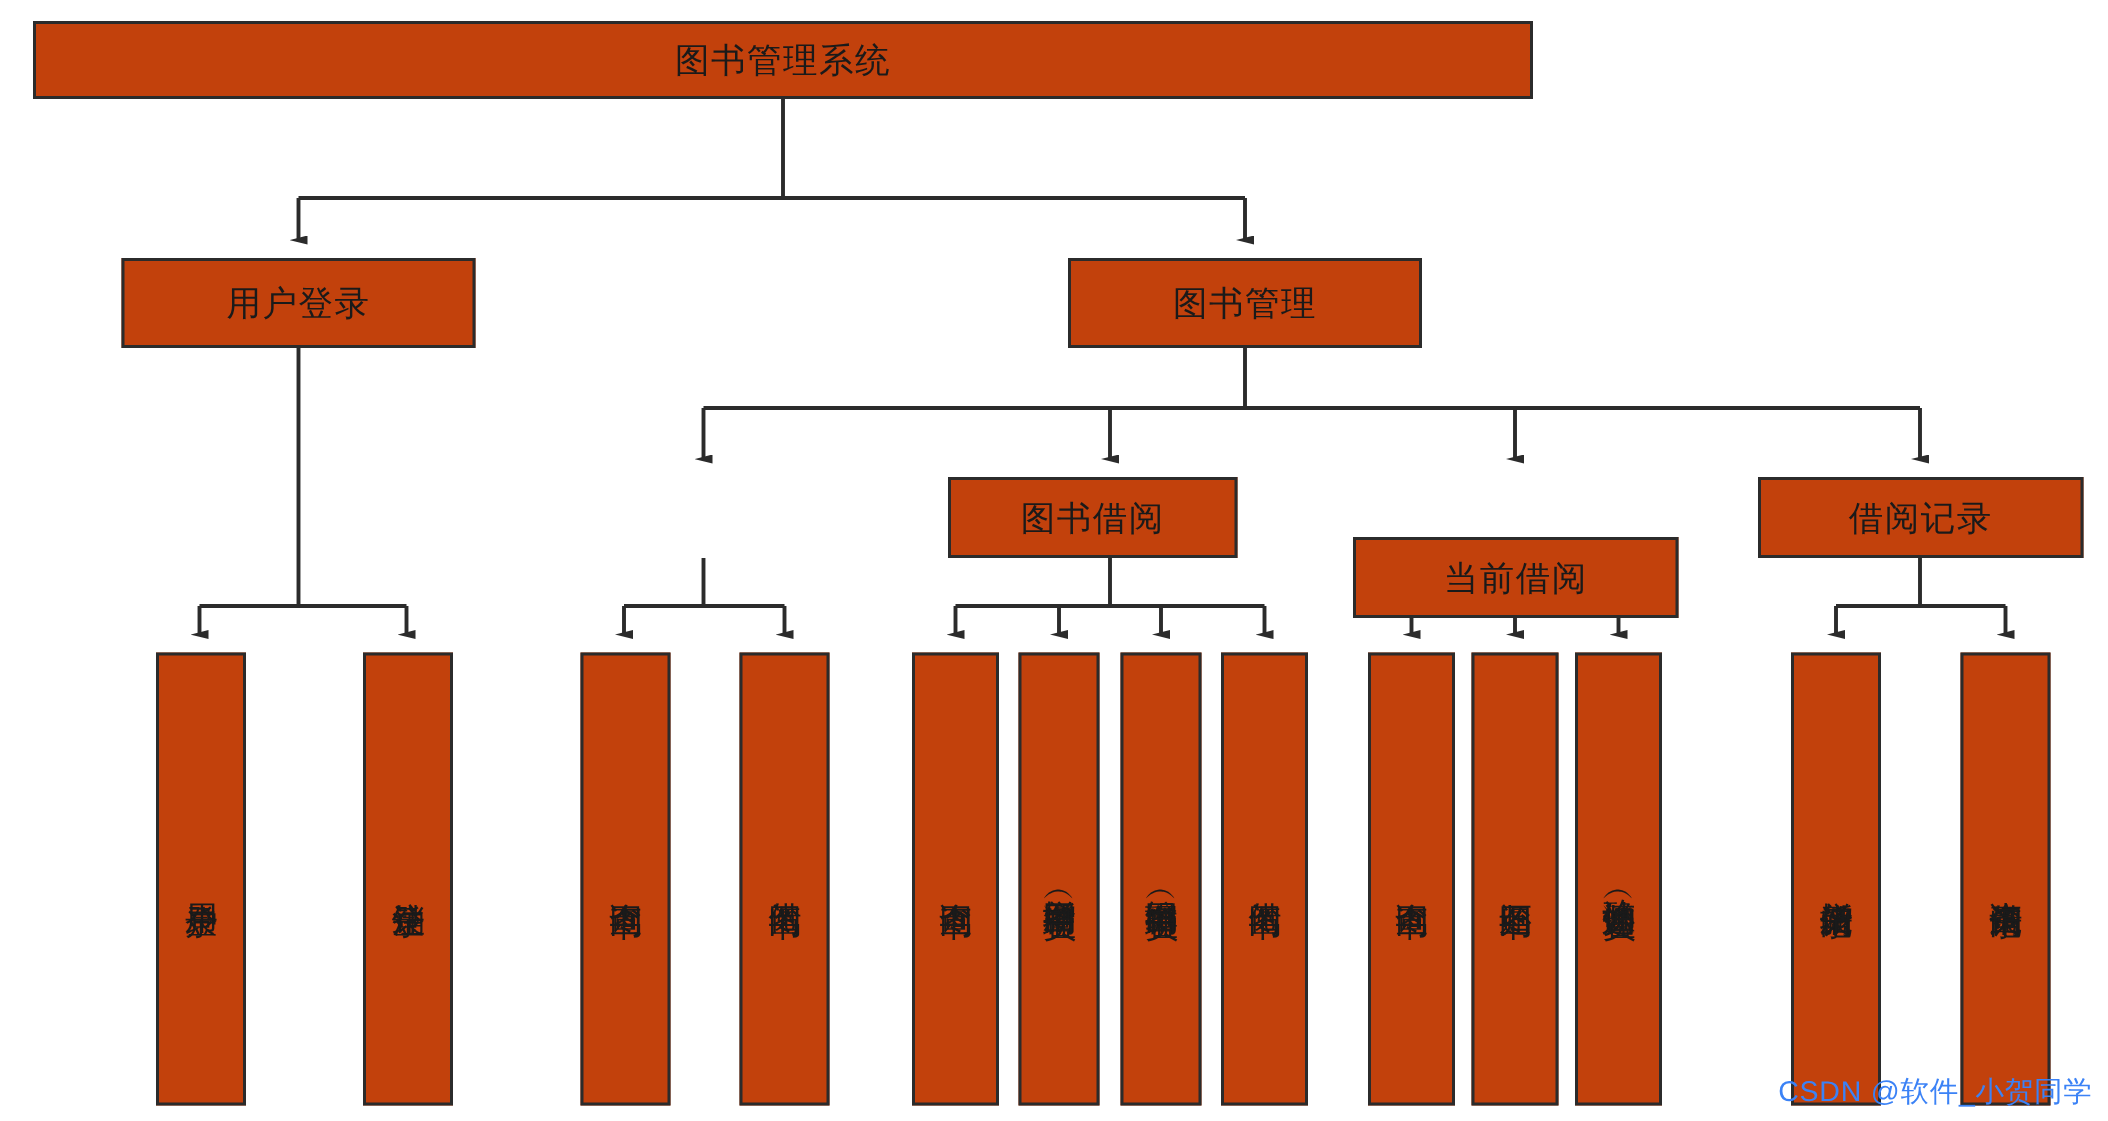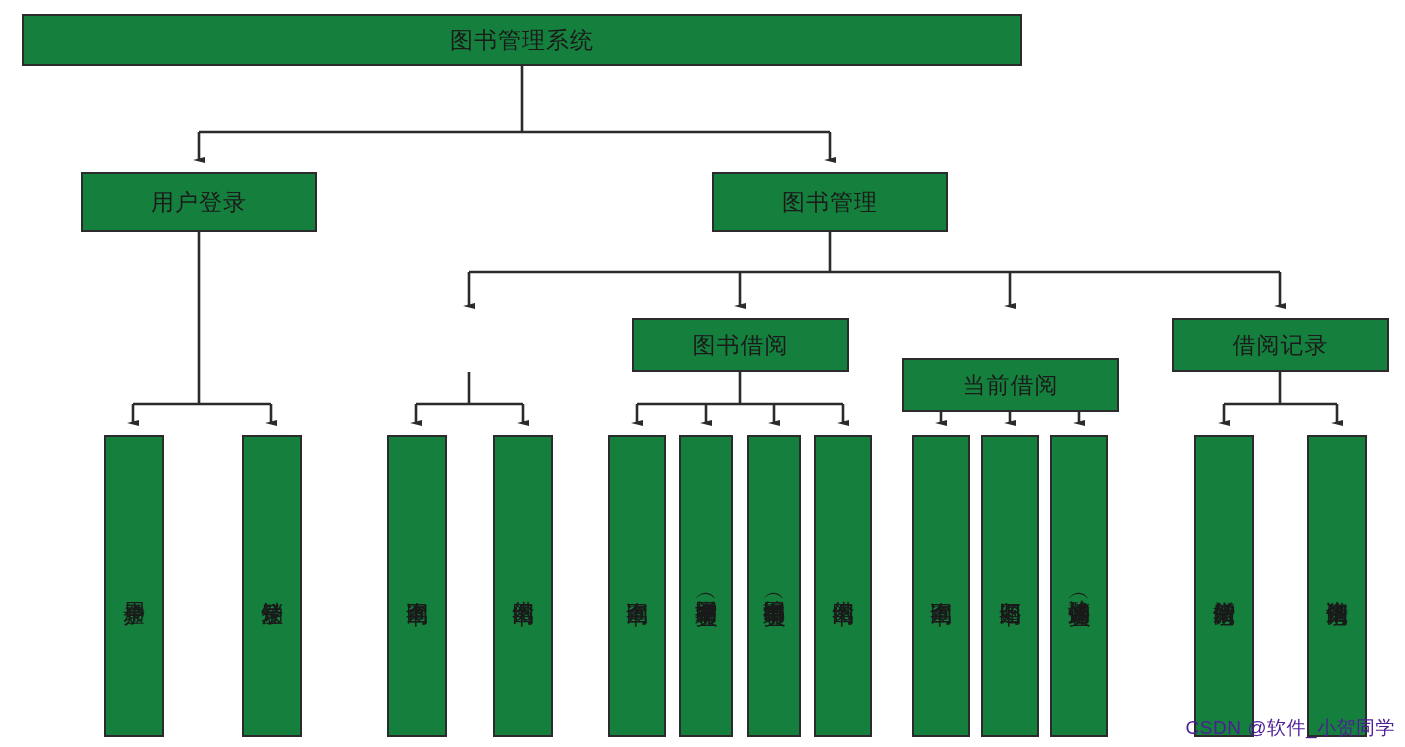--- a/index.html
+++ b/index.html
@@ -8,21 +8,21 @@
     background:#ffffff;
     font-family:"Liberation Sans","DejaVu Sans",sans-serif;
     overflow:hidden;
     position:relative;
   }
   #diagram{position:absolute;left:0;top:0;width:1405px;height:747px;}
   .node{
     position:absolute;
     box-sizing:border-box;
     border:2px solid #2b2b2b;
-    background:#15803d;
+    background:#c2410c;
     display:flex;
     align-items:center;
     justify-content:center;
     color:#1a1a1a;
   }
   .node.horiz{
     font-size:23px;
     letter-spacing:1px;
   }
   .node.vert{
@@ -37,21 +37,21 @@
   .node.vert .txt{
     writing-mode:vertical-rl;
     text-orientation:upright;
     white-space:normal;
   }
   #watermark{
     position:absolute;
     right:10px;
     bottom:6px;
     font-size:19px;
-    color:#4c1d95;
+    color:#3b82f6;
     letter-spacing:0.5px;
     white-space:nowrap;
     pointer-events:none;
   }
   svg#edges{position:absolute;left:0;top:0;width:1405px;height:747px;pointer-events:none;}
 </style>
 </head>
 <body>
 
 <div id="diagram">
@@ -110,21 +110,21 @@
     <span class="txt">图书管理系统</span>
   </div>
 
   <div class="node horiz" style="left:81px;top:172px;width:236px;height:60px;">
     <span class="txt">用户登录</span>
   </div>
   <div class="node horiz" style="left:712px;top:172px;width:236px;height:60px;justify-content:center;">
     <span class="txt">图书管理</span>
   </div>
 
-  <div class="node horiz" style="left:632px;top:318px;width:217px;height:54px;text-align:right;">
+  <div class="node horiz" style="left:632px;top:318px;width:193px;height:54px;text-align:right;">
     <span class="txt">图书借阅</span>
   </div>
   <div class="node horiz" style="left:902px;top:318px;width:217px;height:54px;margin-top:40px;">
     <span class="txt">当前借阅</span>
   </div>
   <div class="node horiz" style="left:1172px;top:318px;width:217px;height:54px;font-family:Liberation Mono, monospace;">
     <span class="txt">借阅记录</span>
   </div>
 
   <div class="node vert" style="left:104px;top:435px;width:60px;height:302px;">

